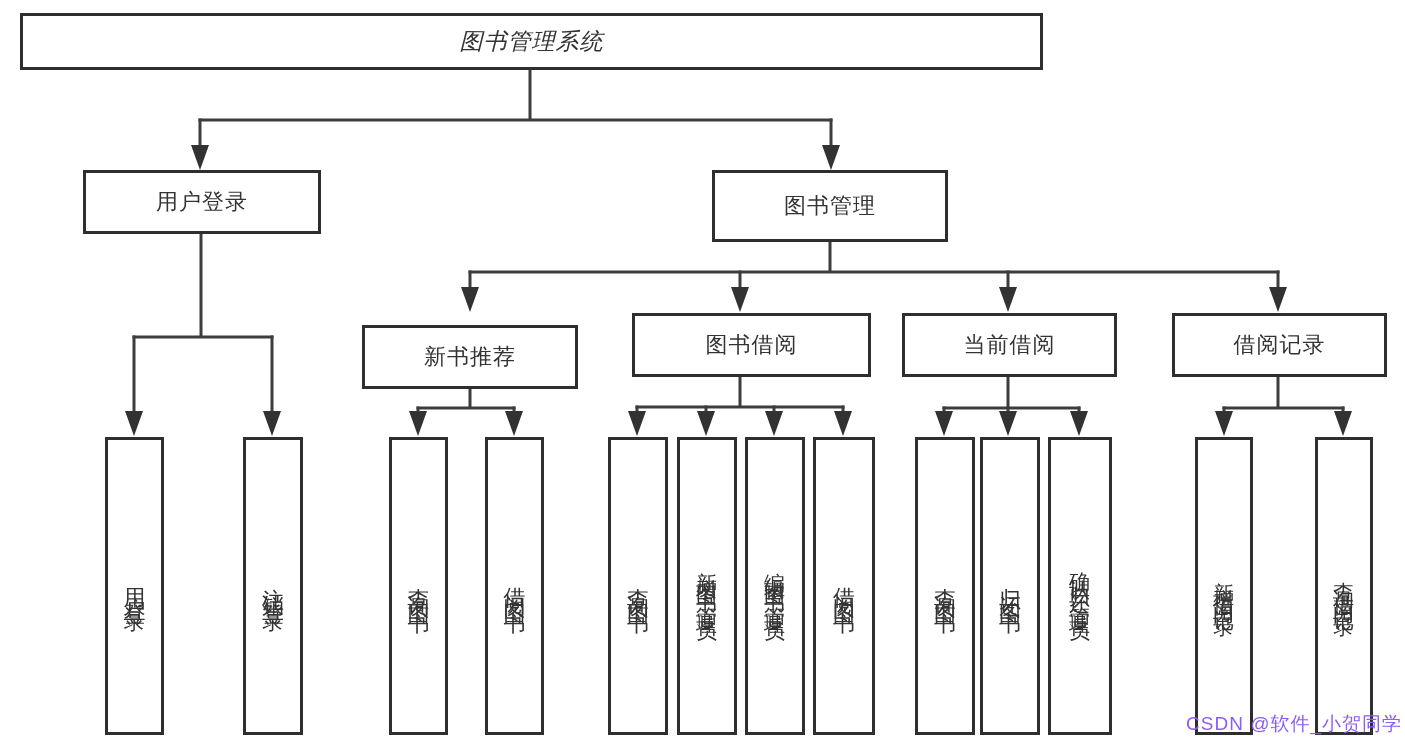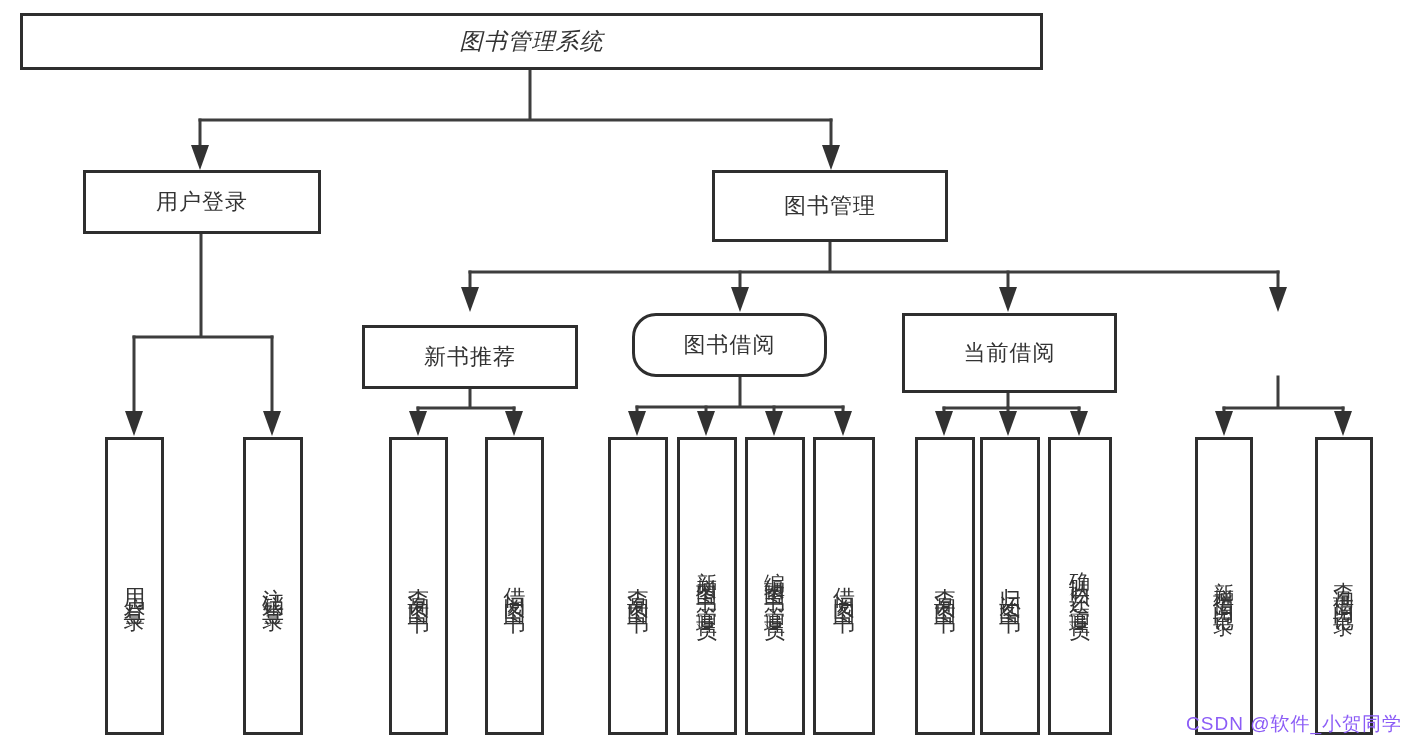--- a/index.html
+++ b/index.html
@@ -99,22 +99,23 @@
       <polygon class="ah" points="1334,411 1352,411 1343,436"></polygon>
     </g>
   </svg>
 
   <div class="box root-label" style="left:20px;top:13px;width:1023px;height:57px;font-style:italic;">图书管理系统</div>
 
   <div class="box h-label" style="left:83px;top:170px;width:238px;height:64px;">用户登录</div>
   <div class="box h-label" style="left:712px;top:170px;width:236px;height:72px;">图书管理</div>
 
   <div class="box h-label" style="left:362px;top:313px;width:216px;height:64px;margin-top:12px;">新书推荐</div>
-  <div class="box h-label" style="left:632px;top:313px;width:195px;height:64px;border-radius:24px;">图书借阅</div>
-  <div class="box h-label" style="left:902px;top:313px;width:215px;height:80px;">当前借阅</div>
+  <div class="box h-label" style="left:632px;top:313px;width:239px;height:64px;">图书借阅</div>
+  <div class="box h-label" style="left:902px;top:313px;width:215px;height:64px;">当前借阅</div>
+  <div class="box h-label" style="left:1172px;top:313px;width:215px;height:64px;">借阅记录</div>
 
   <div class="box leaf" style="left:105px;top:437px;width:59px;height:298px;">用户登录</div>
   <div class="box leaf" style="left:243px;top:437px;width:60px;height:298px;">注销登录</div>
 
   <div class="box leaf" style="left:389px;top:437px;width:59px;height:298px;">查询图书</div>
   <div class="box leaf" style="left:485px;top:437px;width:59px;height:298px;">借阅图书</div>
 
   <div class="box leaf" style="left:608px;top:437px;width:60px;height:298px;">查询图书</div>
   <div class="box leaf leaf-tight" style="left:677px;top:437px;width:60px;height:298px;">新增图书（管理员）</div>
   <div class="box leaf leaf-tight" style="left:745px;top:437px;width:60px;height:298px;">编辑图书（管理员）</div>

